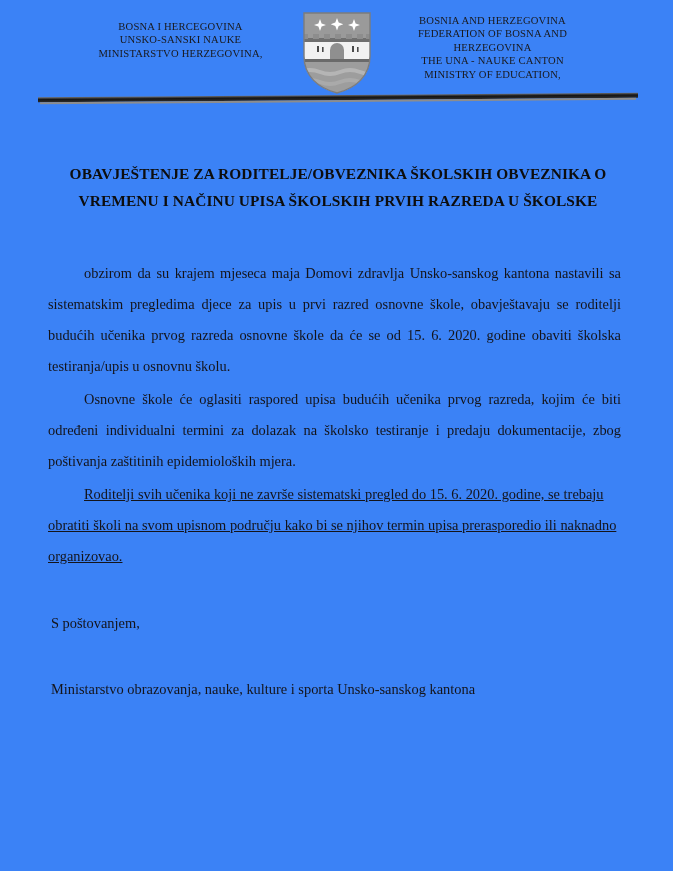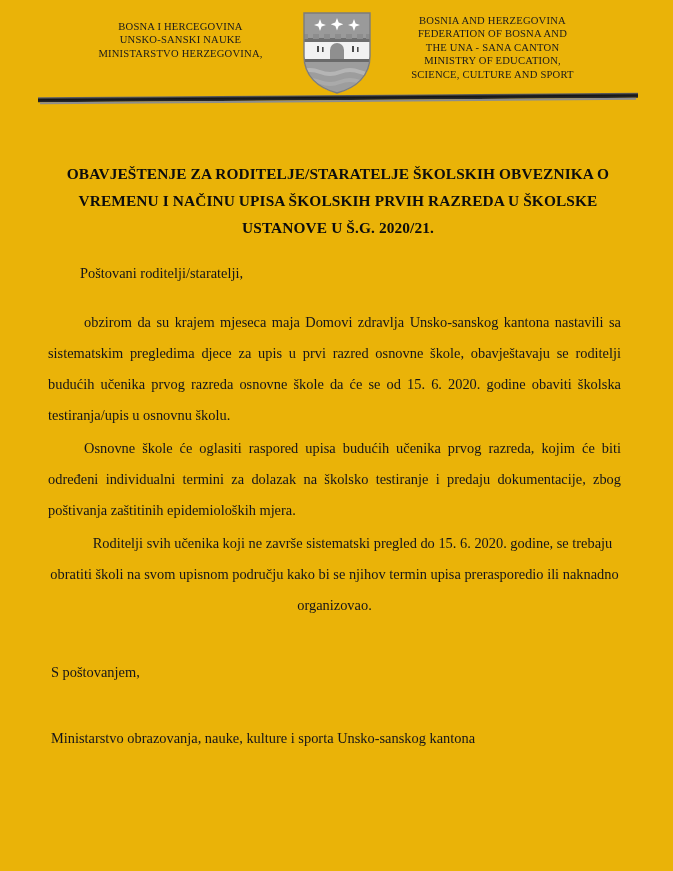--- a/index.html
+++ b/index.html
@@ -4,21 +4,21 @@
 <style>
   html, body {
     margin: 0;
     padding: 0;
     background: #ffffff;
   }
   .page {
     position: relative;
     width: 673px;
     height: 871px;
-    background: #eab308;
+    background: #3b82f6;
     overflow: hidden;
     font-family: "Liberation Serif", serif;
     color: #111111;
   }
 
   
   .letterhead {
     position: absolute;
     top: 8px;
     left: 0;
@@ -102,21 +102,21 @@
   }
   .salutation {
     margin: 0 0 18px 0;
     padding-left: 32px;
   }
   .para {
     margin: 0 15px 2px 0;
     text-align: justify;
     text-indent: 36px;
   }
-  .para.last-para { text-align: center; }
+  .para.last-para { text-align: left; text-decoration: underline; }
   .closing {
     margin: 36px 0 15px 0;
     padding-left: 3px;
   }
   .signature-org {
     margin: 35px 0 0 0;
     padding-left: 3px;
   }
 
   
@@ -184,36 +184,34 @@
           <path d="M0,60 q10,-4 20,0 t20,0 t20,0 t20,0 V64 q-10,4 -20,0 t-20,0 t-20,0 t-20,0 Z" fill="#bdbdbd" opacity="0.75"></path>
           <path d="M0,70 q10,-4 20,0 t20,0 t20,0 t20,0 V74 q-10,4 -20,0 t-20,0 t-20,0 t-20,0 Z" fill="#b2b2b2" opacity="0.6"></path>
         </g>
         <path d="M4,3 H70 V46 C70,66 56,78 37,83 C18,78 4,66 4,46 Z" fill="none" stroke="#7c7c7c" stroke-width="1.4"></path>
       </svg>
     </div>
 
     <div class="lh-block lh-right">
       <span class="lh-line">BOSNIA AND HERZEGOVINA</span>
       <span class="lh-line">FEDERATION OF BOSNA AND</span>
-      <span class="lh-line">THE UNA - SANA CANTON</span>
+      <span class="lh-line">HERZEGOVINA</span>
+      <span class="lh-line">THE UNA - NAUKE CANTON</span>
       <span class="lh-line">MINISTRY OF EDUCATION,</span>
-      <span class="lh-line">SCIENCE, CULTURE AND SPORT</span>
     </div>
   </div>
 
   <div class="header-rule"></div>
 
   <div class="title">
-    <span class="title-line">OBAVJEŠTENJE ZA  RODITELJE/STARATELJE  ŠKOLSKIH OBVEZNIKA O</span>
+    <span class="title-line">OBAVJEŠTENJE ZA  RODITELJE/OBVEZNIKA  ŠKOLSKIH OBVEZNIKA O</span>
     <span class="title-line">VREMENU I NAČINU UPISA ŠKOLSKIH  PRVIH RAZREDA U ŠKOLSKE</span>
-    <span class="title-line">USTANOVE U Š.G. 2020/21.</span>
   </div>
 
   <div class="body-text">
-    <p class="salutation">Poštovani roditelji/staratelji,</p>
     <p class="para">obzirom da su krajem mjeseca maja Domovi zdravlja Unsko-sanskog kantona nastavili sa sistematskim pregledima djece za upis u prvi razred osnovne škole, obavještavaju se roditelji budućih učenika prvog razreda osnovne škole da će  se od 15. 6. 2020. godine obaviti školska testiranja/upis u osnovnu školu.</p>
     <p class="para">Osnovne škole će oglasiti raspored upisa budućih učenika prvog razreda, kojim će biti određeni individualni termini za dolazak na školsko testiranje i predaju dokumentacije, zbog poštivanja zaštitinih epidemioloških mjera.</p>
     <p class="para last-para">Roditelji svih učenika koji ne završe sistematski pregled do 15. 6. 2020. godine, se trebaju obratiti školi na svom upisnom području kako bi se njihov termin upisa prerasporedio ili naknadno organizovao.</p>
     <p class="closing">S poštovanjem,</p>
     <p class="signature-org">Ministarstvo obrazovanja, nauke, kulture i sporta Unsko-sanskog kantona</p>
   </div>
 
   <div class="sig-area">
 
     

